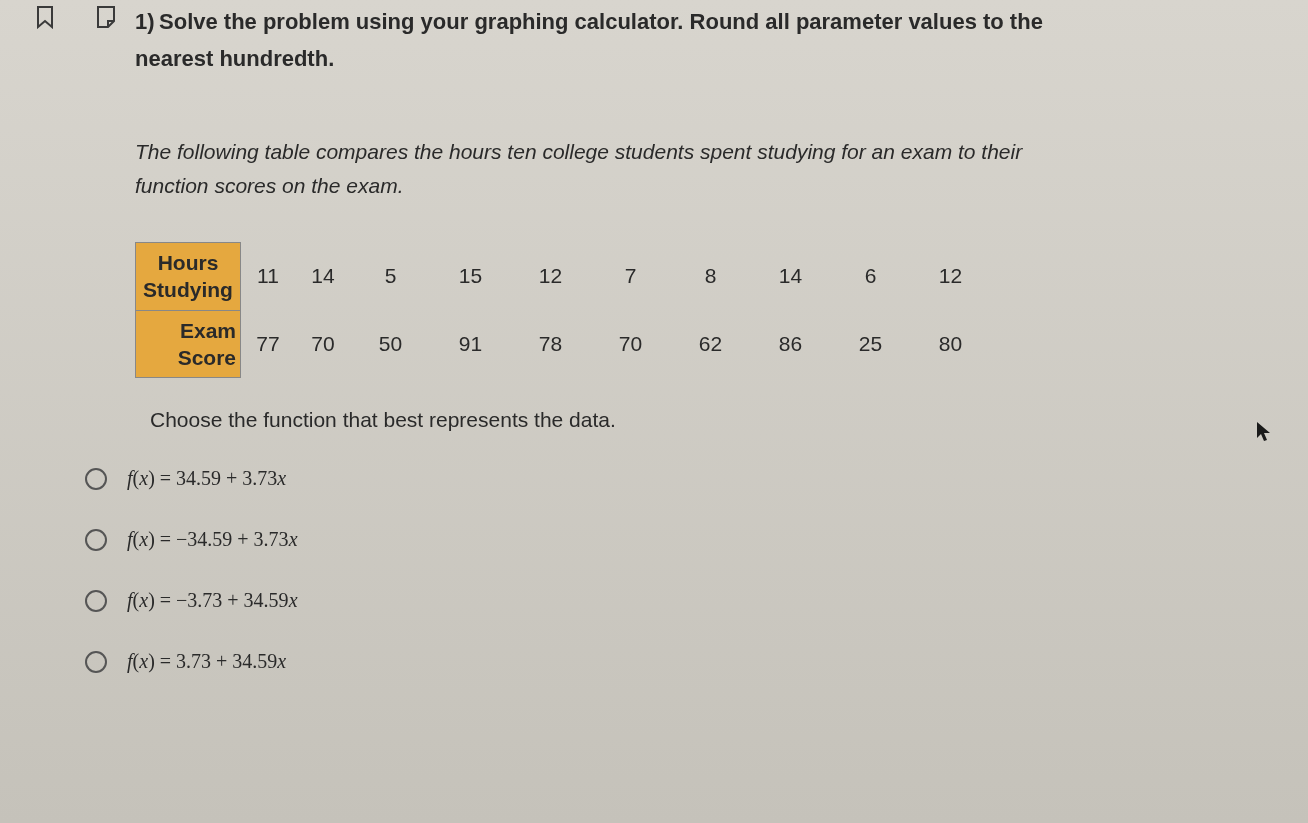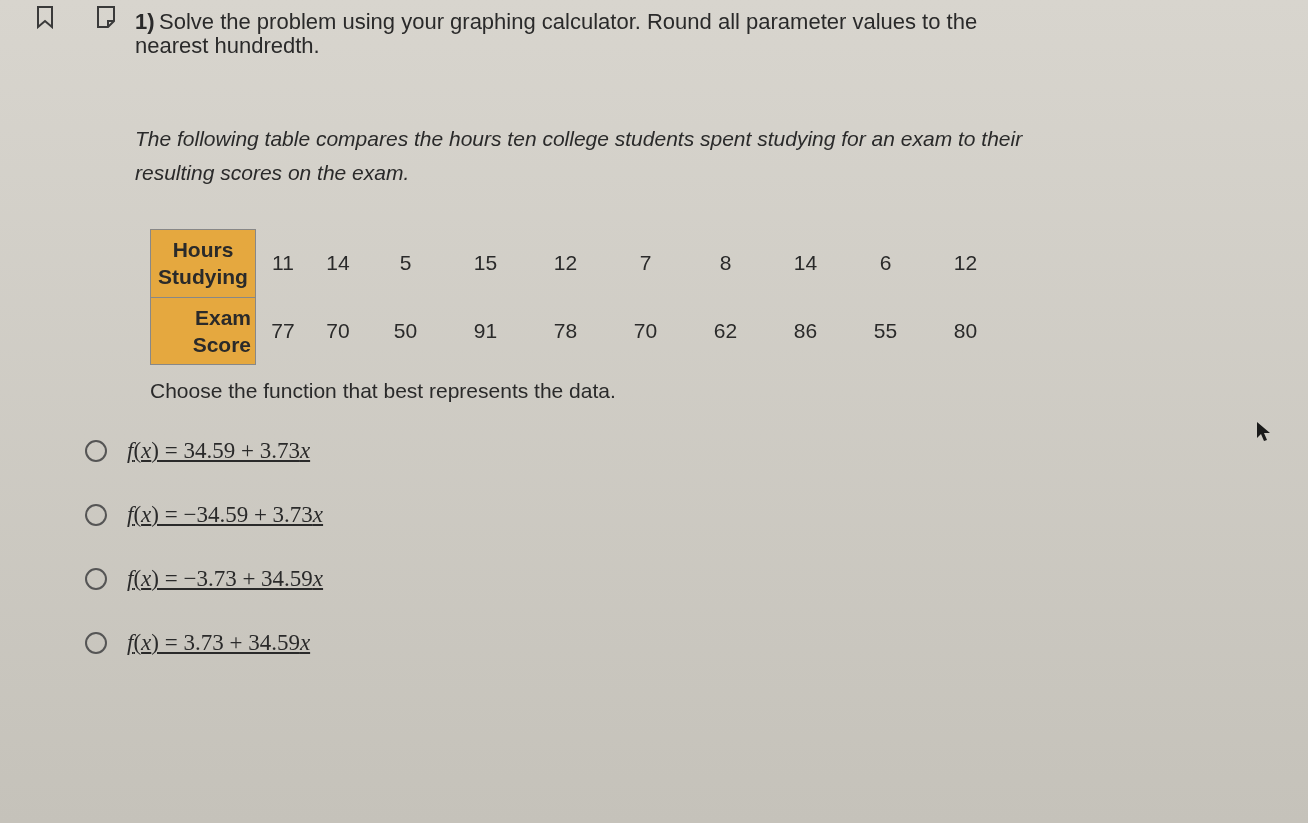--- a/index.html
+++ b/index.html
@@ -33,41 +33,40 @@
     }
     .content {
       padding: 0 0 0 135px;
     }
     .question-number {
       font-weight: bold;
       font-size: 22px;
       display: inline;
     }
     .question-text {
-      font-weight: normal;
+      font-weight: bold;
       font-size: 22px;
       line-height: 1.5;
       padding-right: 40px;
     }
     .question-first-line {
       position: absolute;
       top: 5px;
       left: 135px;
     }
     .description {
       font-style: italic;
       font-size: 21px;
       margin-top: 60px;
       line-height: 1.6;
       padding-right: 20px;
     }
     .data-table {
       border-collapse: collapse;
       margin-top: 40px;
-      margin-left: 15px;
     }
     .data-table td {
       text-align: center;
       font-size: 21px;
       padding: 8px 12px;
     }
     .data-table .header-cell {
       background: #e5a83f;
       border: 1px solid #888;
       font-weight: bold;
@@ -78,21 +77,21 @@
     .data-table .data-cell {
       width: 55px;
       border: 1px solid transparent;
     }
     .data-table .data-cell-wide {
       width: 80px;
       border: 1px solid transparent;
     }
     .instruction {
       font-size: 21px;
-      margin-top: 14px;
+      margin-top: 30px;
       margin-left: 15px;
     }
     .options {
       margin-top: 35px;
       margin-left: -50px;
     }
     .option {
       display: flex;
       align-items: center;
       margin-bottom: 38px;
@@ -100,23 +99,22 @@
     }
     .radio {
       width: 22px;
       height: 22px;
       border: 2px solid #555;
       border-radius: 50%;
       background: transparent;
       flex-shrink: 0;
     }
     .formula {
-      font-size: 23px;
+      font-size: 20px;
       font-family: 'Times New Roman', serif;
-      text-decoration: underline;
     }
     .formula .fx {
       font-style: italic;
     }
     .cursor {
       position: absolute;
       right: 35px;
       top: 420px;
       font-size: 20px;
     }
@@ -137,25 +135,25 @@
     </svg>
   </span>
 </div>
 
 <div class="question-first-line">
   <span class="question-number">1)</span>
   <span class="question-text">Solve the problem using your graphing calculator. Round all parameter values to the</span>
 </div>
 
 <div class="content">
-  <div class="question-text" style="margin-top:29px;">nearest hundredth.</div>
+  <div class="question-text" style="margin-top:42px;">nearest hundredth.</div>
 
   <div class="description">
     <span>The following table compares the hours ten college students spent studying for an exam to their</span><br>
-    <span>resulting scores on the exam.</span>
+    <span>function scores on the exam.</span>
   </div>
 
   <table class="data-table">
     <tbody>
         <tr>
       <td class="header-cell">
         <div style="white-space:normal;">Hours Studying</div>
       </td>
       <td class="data-cell">11</td>
       <td class="data-cell">14</td>
@@ -173,21 +171,21 @@
         <div style="white-space:normal;text-align:right;">Exam Score</div>
       </td>
       <td class="data-cell">77</td>
       <td class="data-cell">70</td>
       <td class="data-cell-wide">50</td>
       <td class="data-cell-wide">91</td>
       <td class="data-cell-wide">78</td>
       <td class="data-cell-wide">70</td>
       <td class="data-cell-wide">62</td>
       <td class="data-cell-wide">86</td>
-      <td class="data-cell-wide">55</td>
+      <td class="data-cell-wide">25</td>
       <td class="data-cell-wide">80</td>
     </tr>
   </tbody>
     </table>
 
   <div class="instruction">Choose the function that best represents the data.</div>
 
   <div class="options">
     <div class="option">
       <div class="radio"></div>

